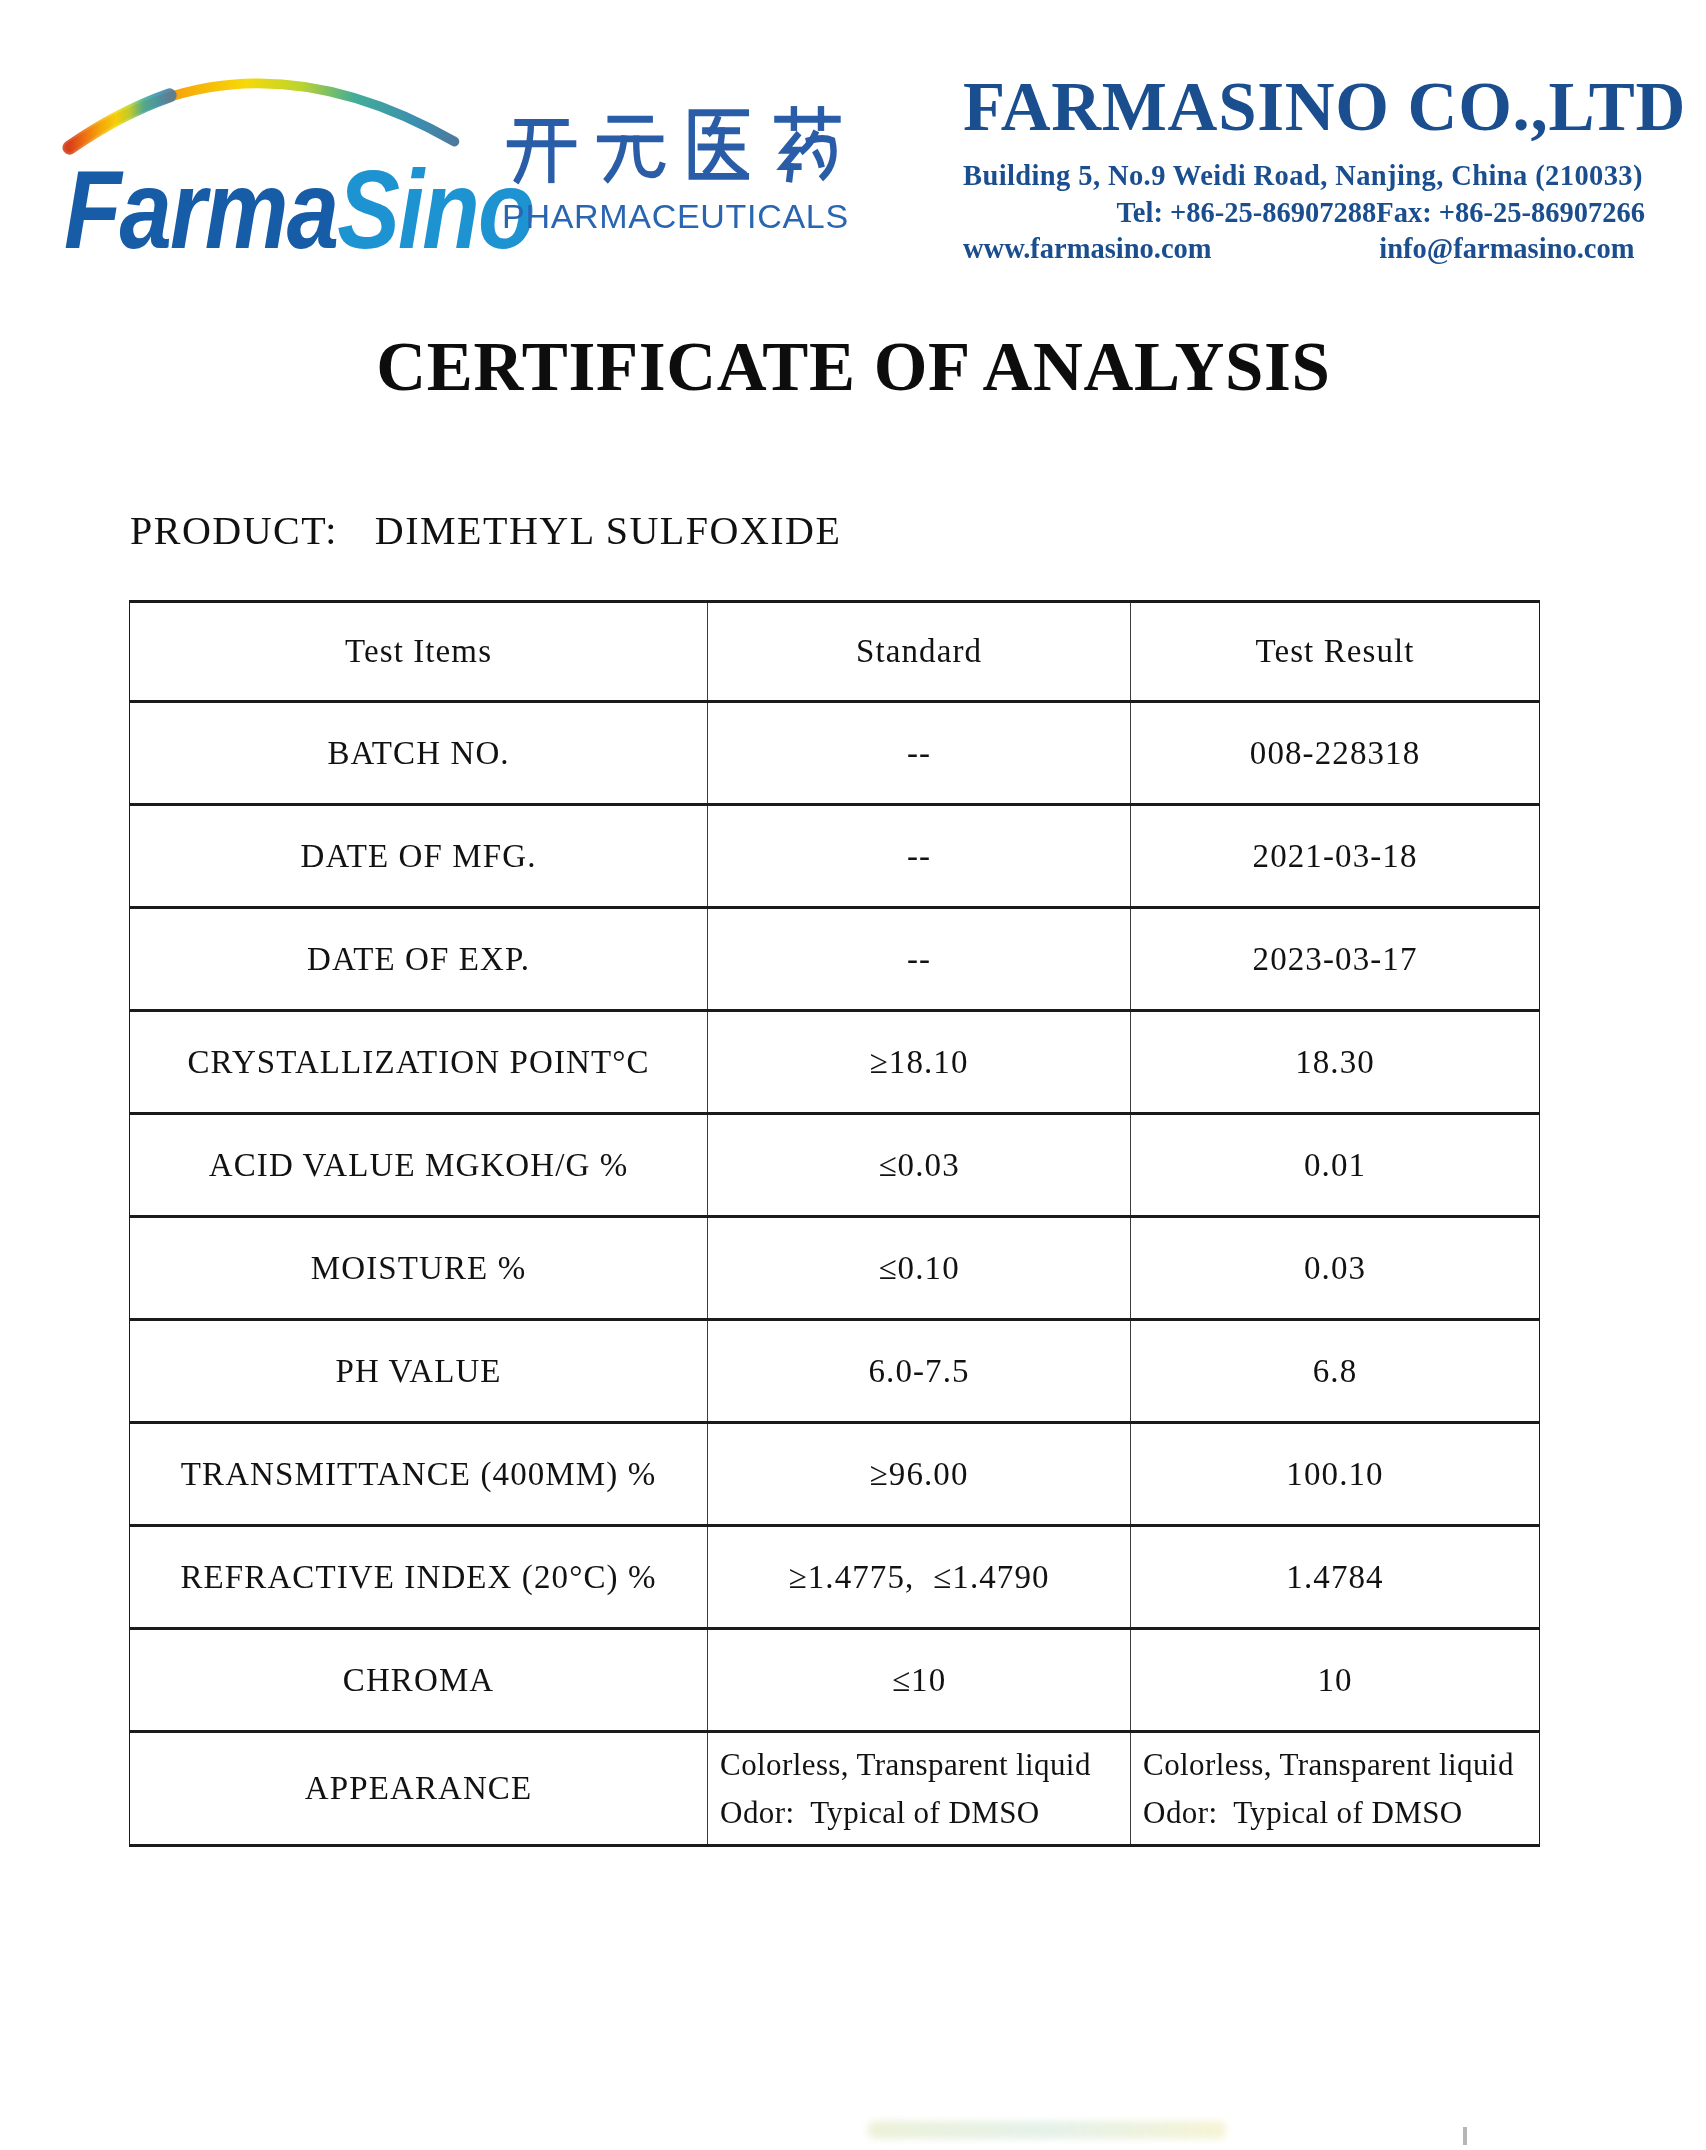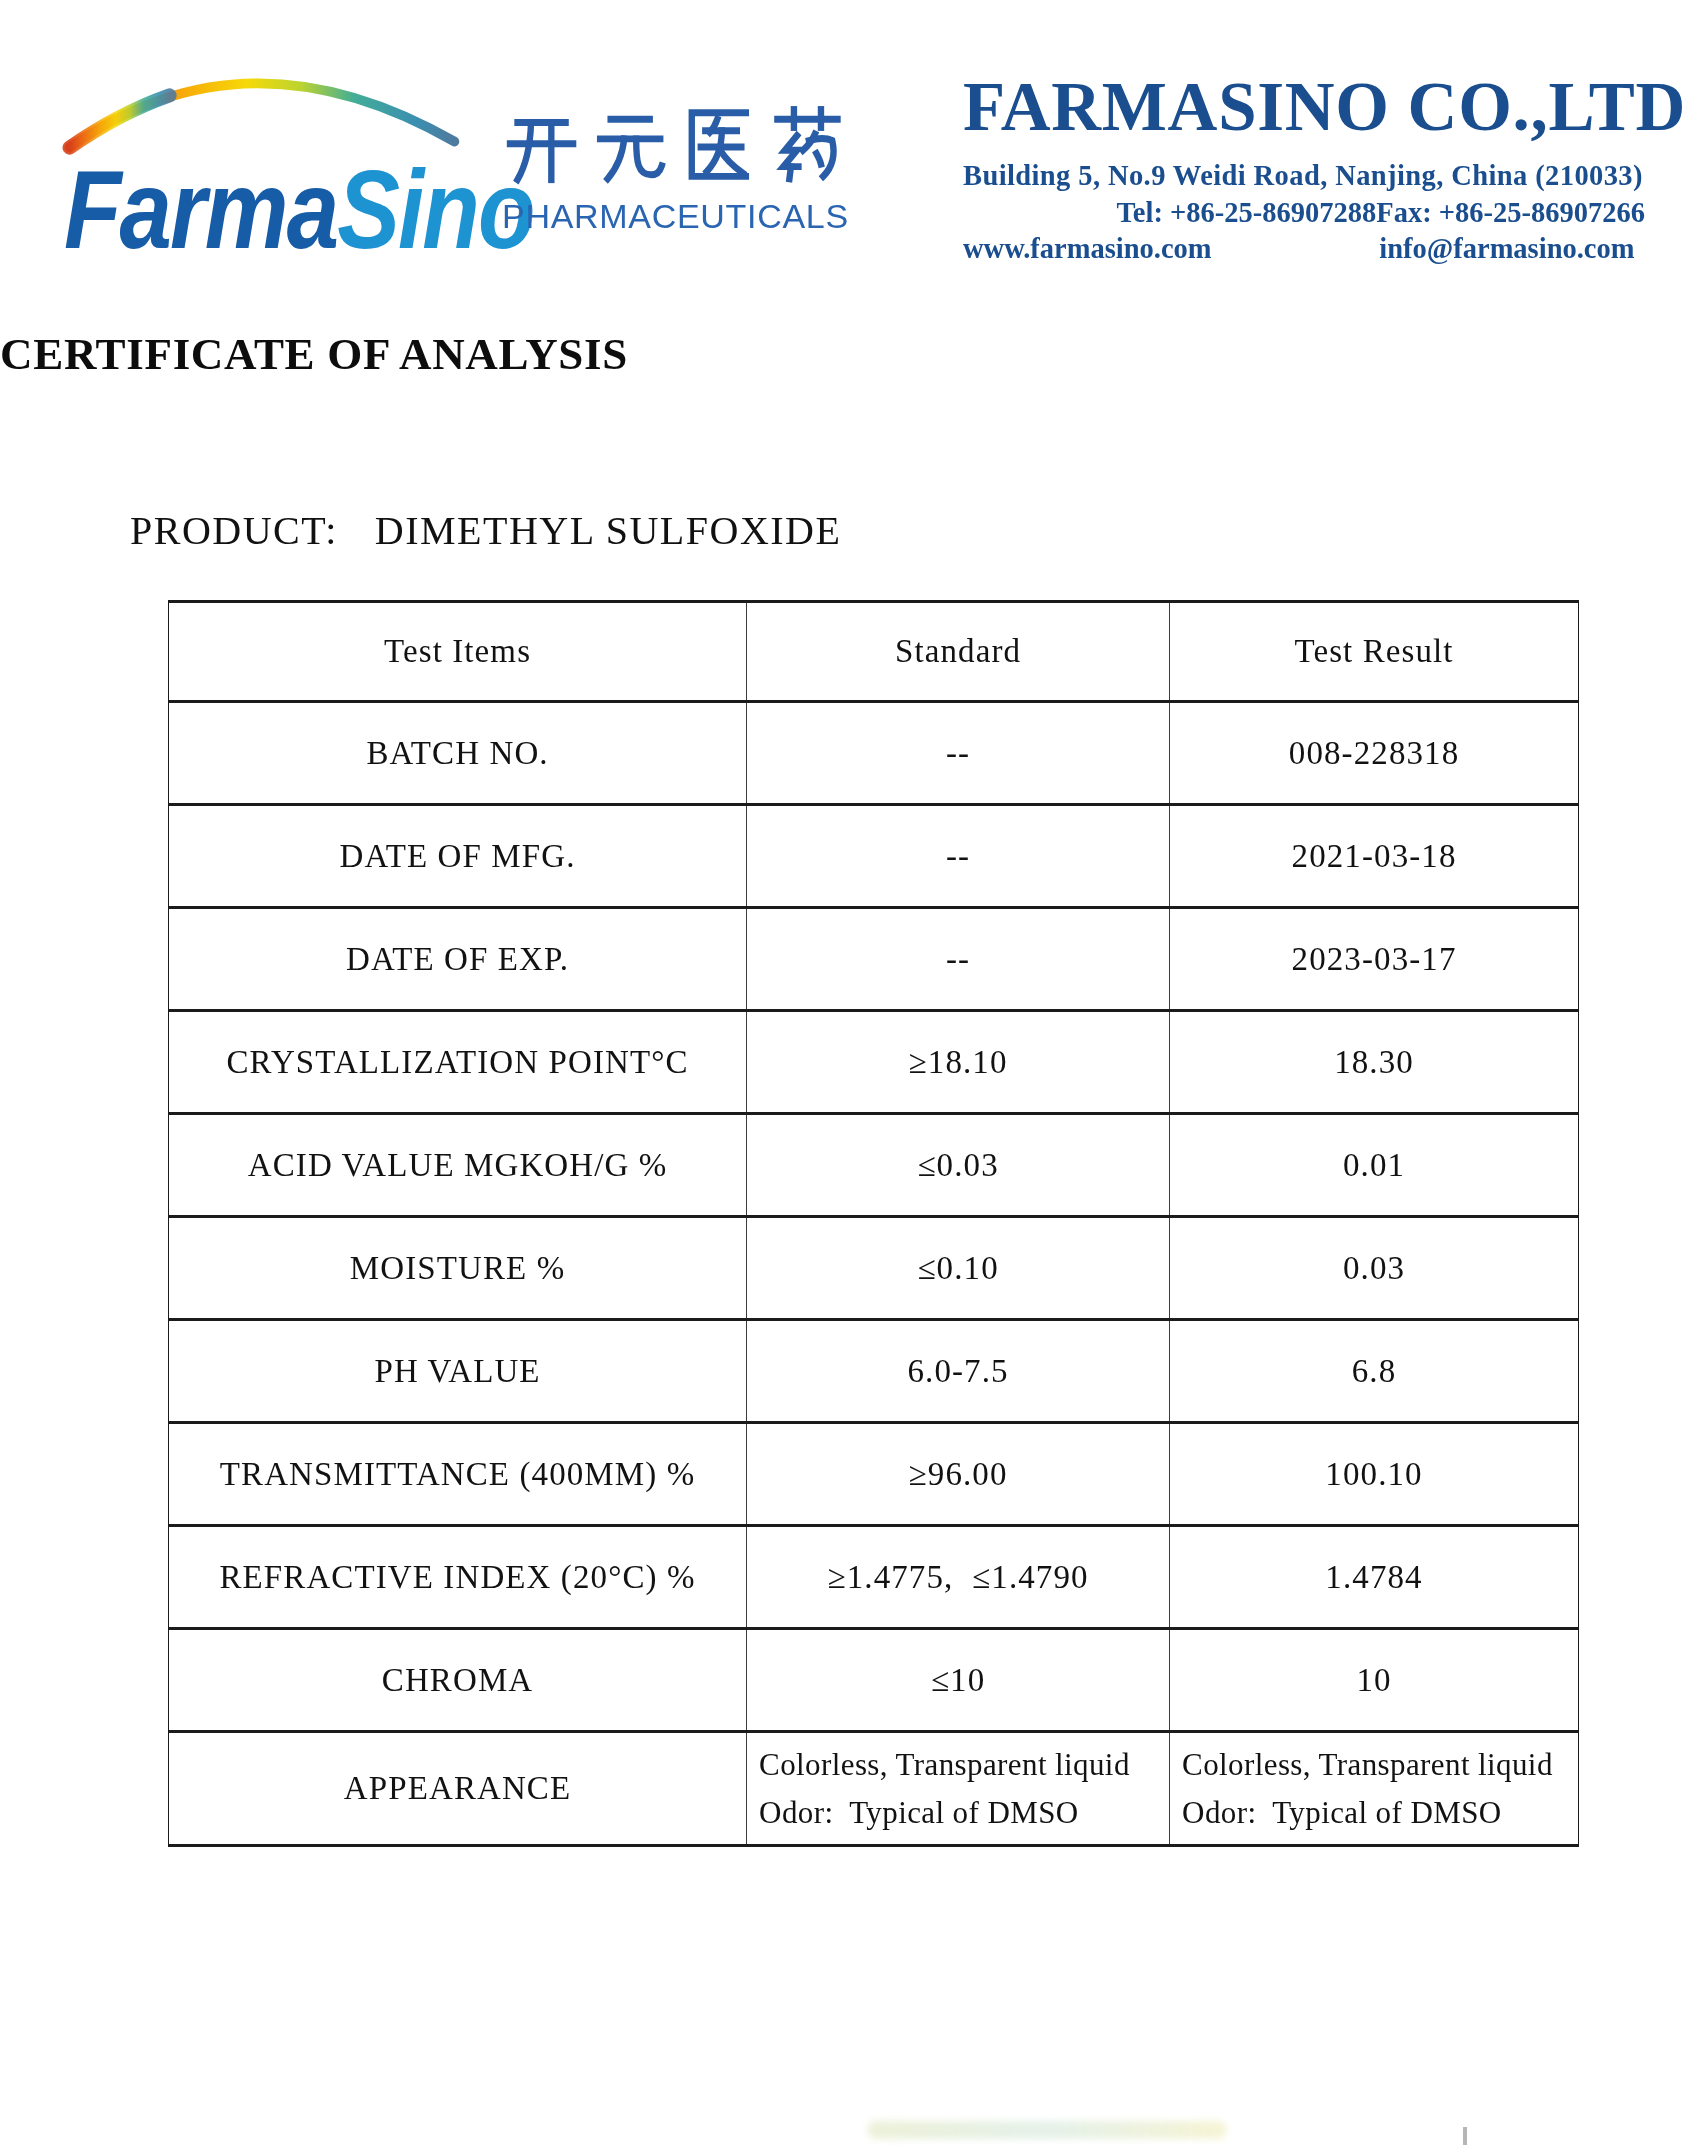--- a/index.html
+++ b/index.html
@@ -36,35 +36,35 @@
     font-weight:bold;font-size:69px;line-height:1;letter-spacing:0.7px;
     white-space:nowrap;
   }
   .company-line{position:absolute;left:0;width:682px;font-weight:bold;font-size:28.5px;line-height:1;white-space:nowrap;}
   .company-line.addr{top:162px;letter-spacing:0.4px;}
   .company-line.telfax{top:199px;display:flex;justify-content:flex-end;}
   .company-line.webmail{top:235px;display:flex;justify-content:space-between;padding-right:10.5px;box-sizing:border-box;}
   
   .doc-title{
     position:absolute;left:0;top:328px;width:1707px;
-    text-align:left;font-weight:bold;font-size:45px;letter-spacing:0.7px;
+    text-align:center;font-weight:bold;font-size:69px;letter-spacing:0.7px;
     color:#0d0d0d;
   }
   .product-line{position:absolute;left:130px;top:507px;font-size:40px;letter-spacing:1.5px;color:#111;}
   .product-line .plabel{margin-right:37px;}
   
   .coa-table{
     position:absolute;left:129px;top:600px;width:1411px;
     border-collapse:collapse;table-layout:fixed;
     font-size:33px;color:#121212;
   }
   .coa-table col.c1{width:41%;}
   .coa-table col.c2{width:30%;}
   .coa-table col.c3{width:29%;}
-  .coa-table{border:3px solid #1b1b1b;border-left-width:1.5px;border-right-width:1.5px;border-bottom-width:3.7px;margin-left:39px;}
+  .coa-table{border:3px solid #1b1b1b;border-left-width:1.5px;border-right-width:1.5px;border-bottom-width:3.7px;}
   .coa-table td,.coa-table th{
     border-top:3px solid #1b1b1b;
     text-align:center;vertical-align:middle;
     font-weight:normal;letter-spacing:1.1px;
     padding:0 6px;overflow:hidden;
   }
   .coa-table td+td,.coa-table th+th{border-left:1.5px solid #3c3c3c;}
   .coa-table thead tr{height:100px;}
   .coa-table tbody tr{height:103px;font-family:Liberation Serif, serif;}
   .coa-table tr.appearance-row{height:109px;}

